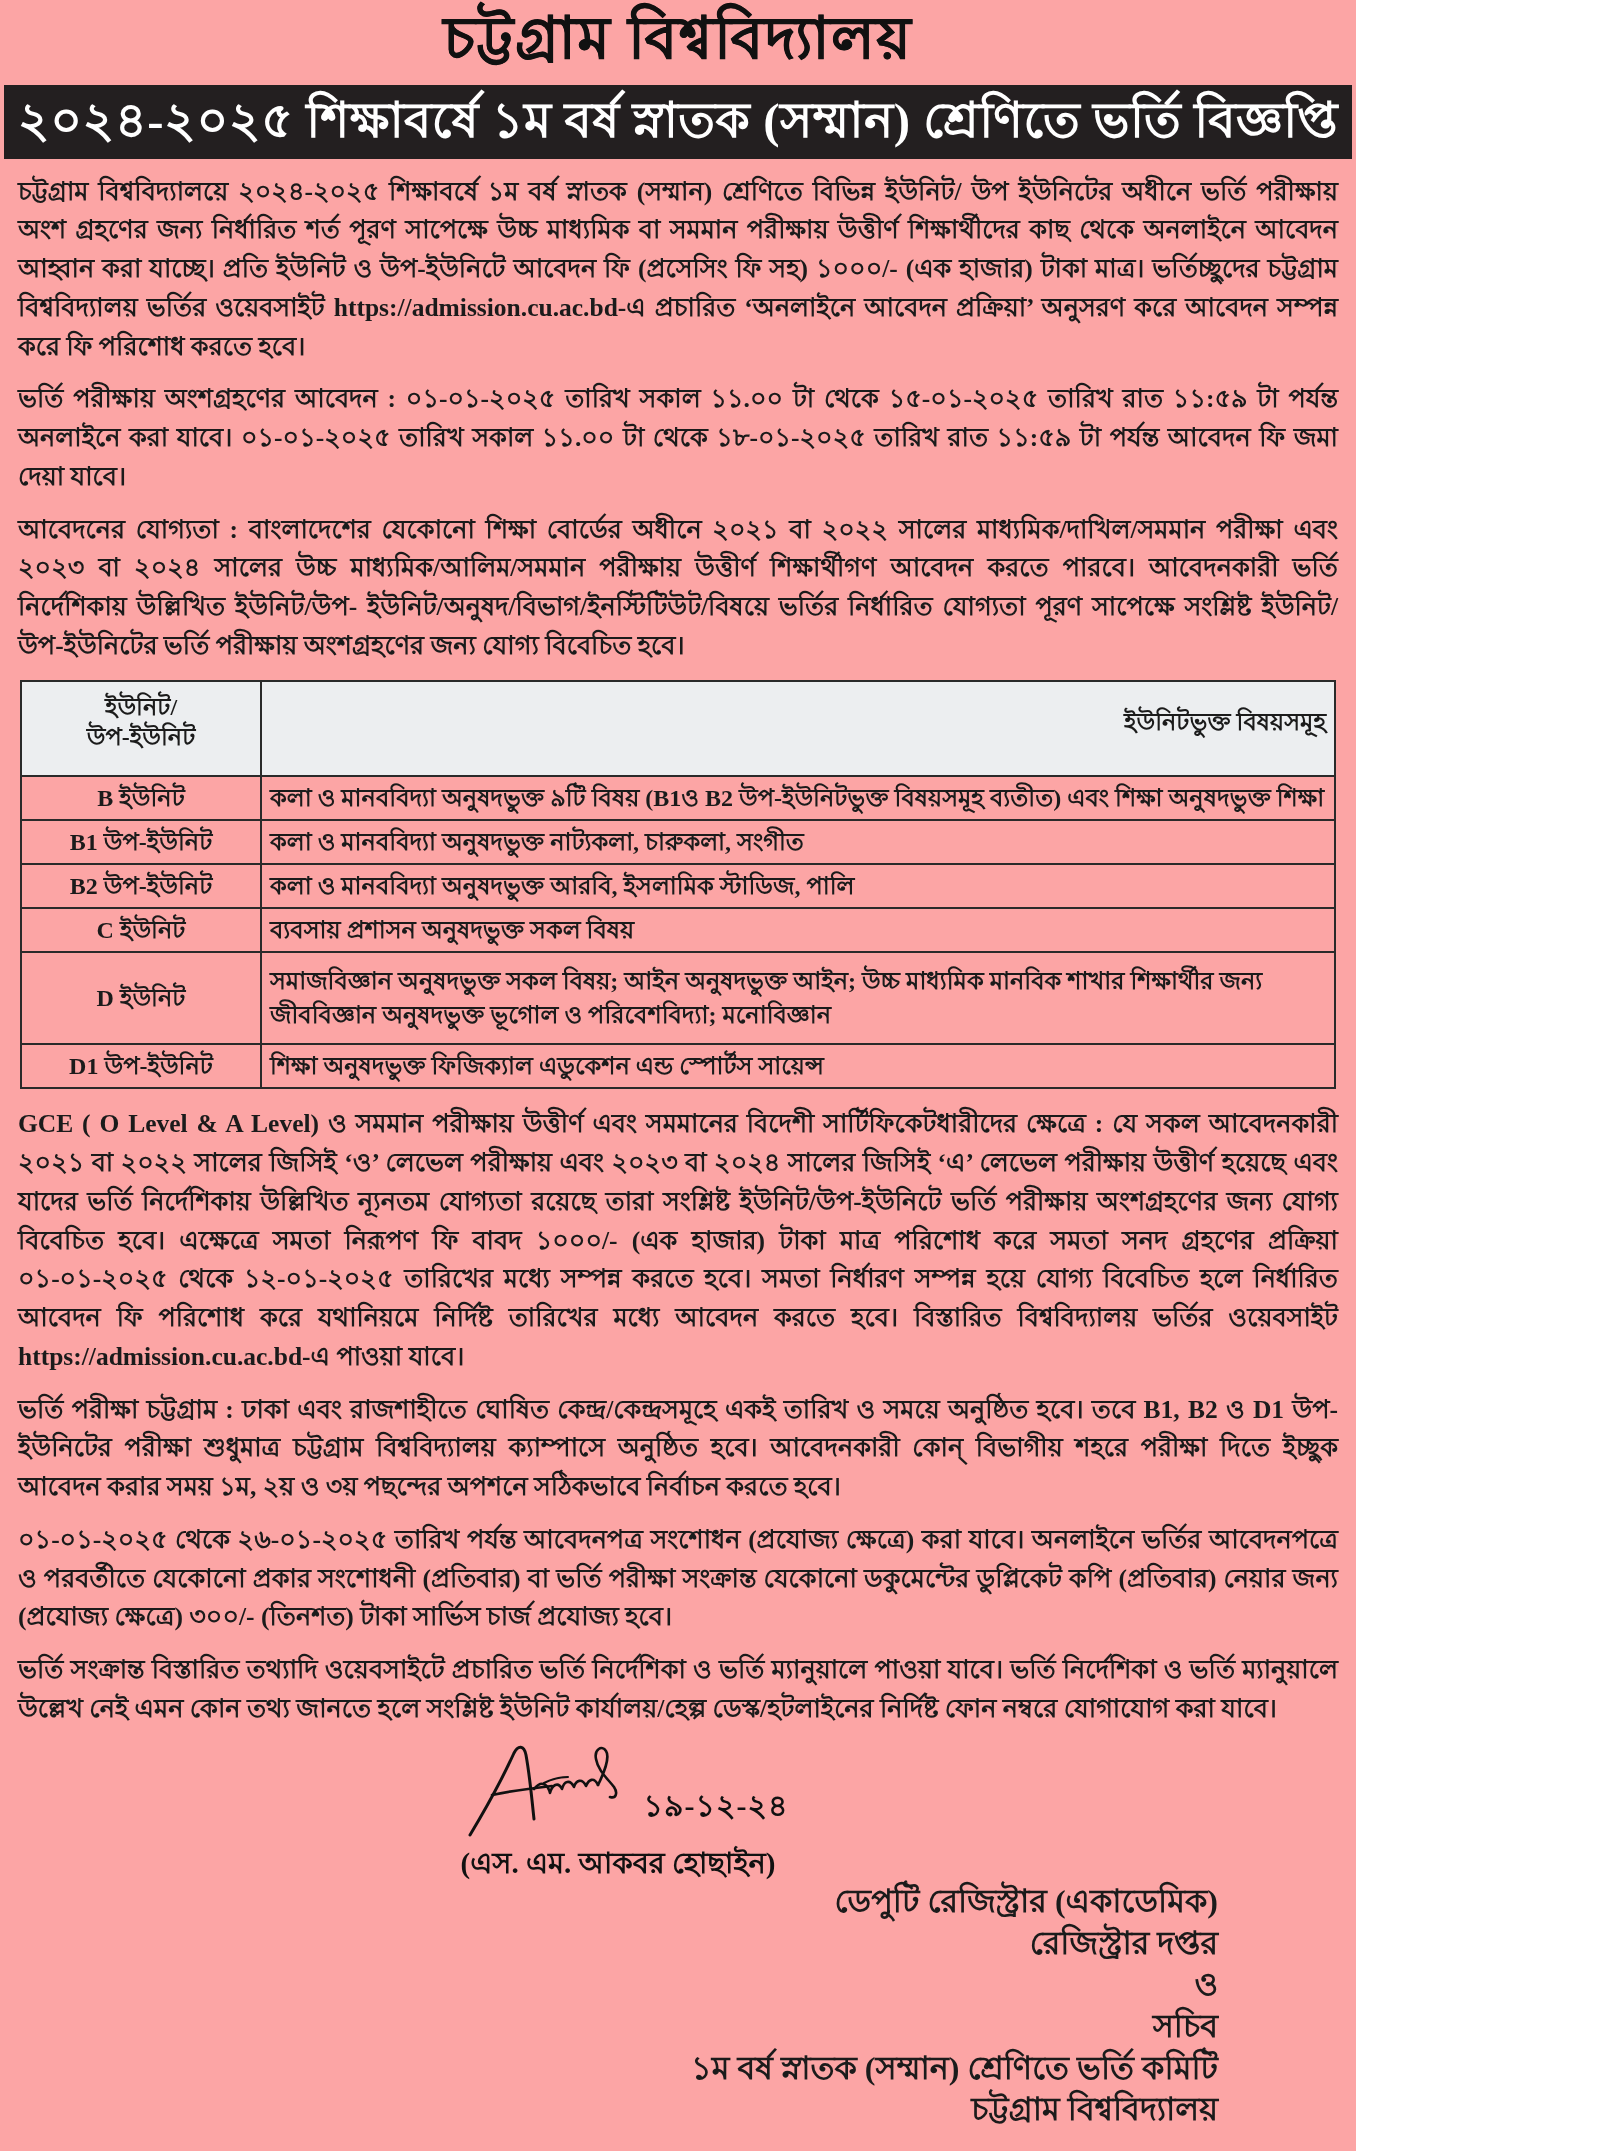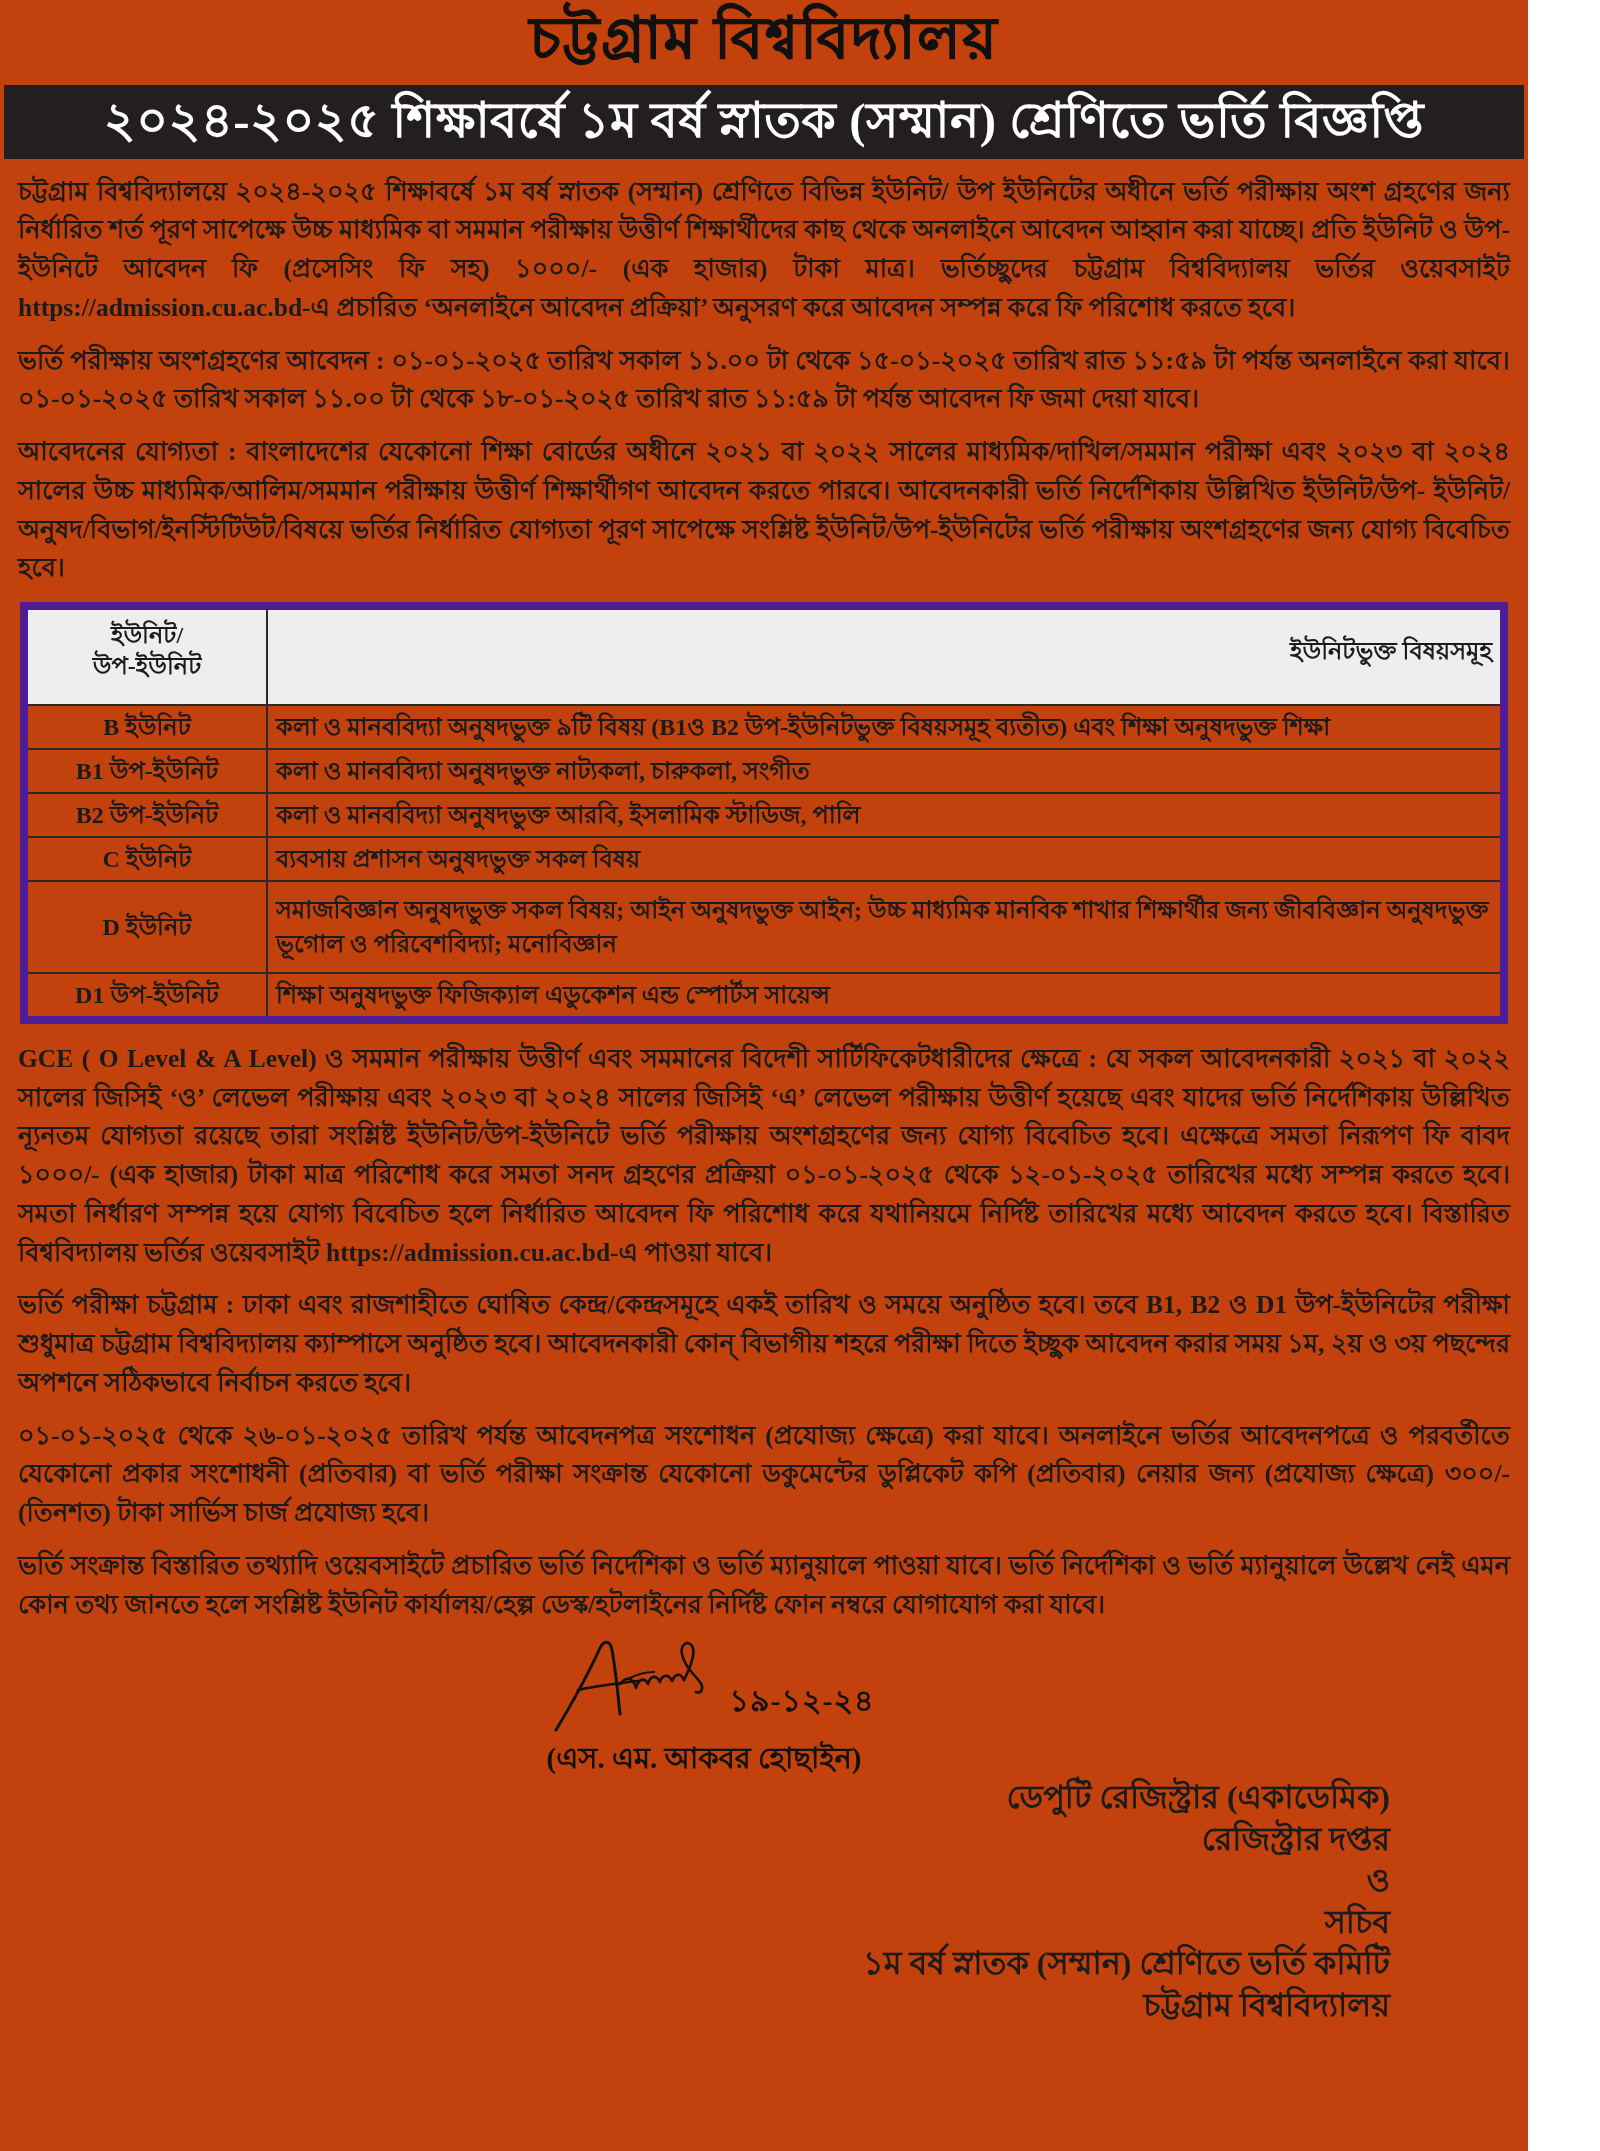--- a/index.html
+++ b/index.html
@@ -10,24 +10,24 @@
   }
   body {
     width: 1600px;
     height: 2151px;
     position: relative;
     font-family: "Liberation Serif", "DejaVu Serif", serif;
     color: #1a1a1a;
     overflow: hidden;
   }
   .page {
-    width: 1528px;
+    width: 1356px;
     height: 2151px;
     position: relative;
-    background: #c2410c;
+    background: #fca5a5;
     box-sizing: border-box;
   }
 
   
   .masthead {
     text-align: center;
     padding-top: 6px;
     padding-bottom: 4px;
   }
   .masthead-title {
@@ -70,21 +70,21 @@
     text-justify: inter-word;
     color: #1b1b1b;
     font-weight: 600;
   }
 
   
   .unit-table {
     width: calc(100% - 4px);
     margin: 12px 2px 16px 2px;
     border-collapse: collapse;
-    border: 8px solid #4c1d95;
+    border: 2px solid #4c1d95;
     table-layout: fixed;
   }
   .unit-table th,
   .unit-table td {
     border: 2px solid #2a2a2a;
     padding: 4px 8px;
     font-size: 24px;
     line-height: 1.42;
     vertical-align: middle;
     font-weight: 600;

